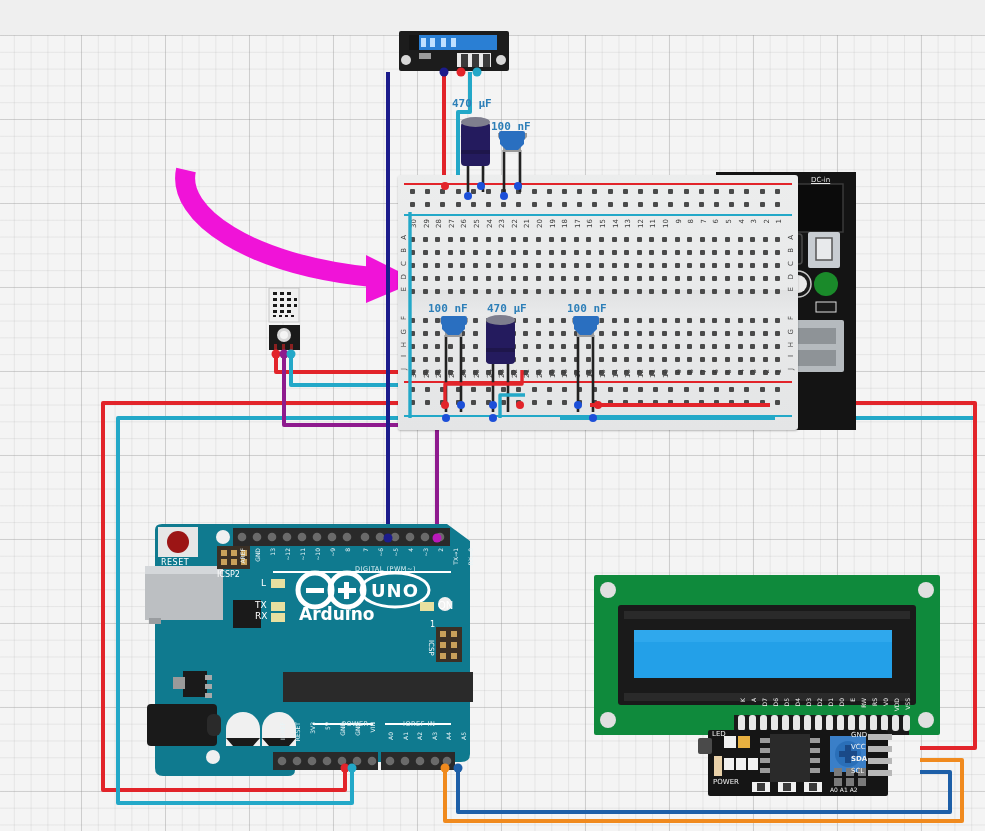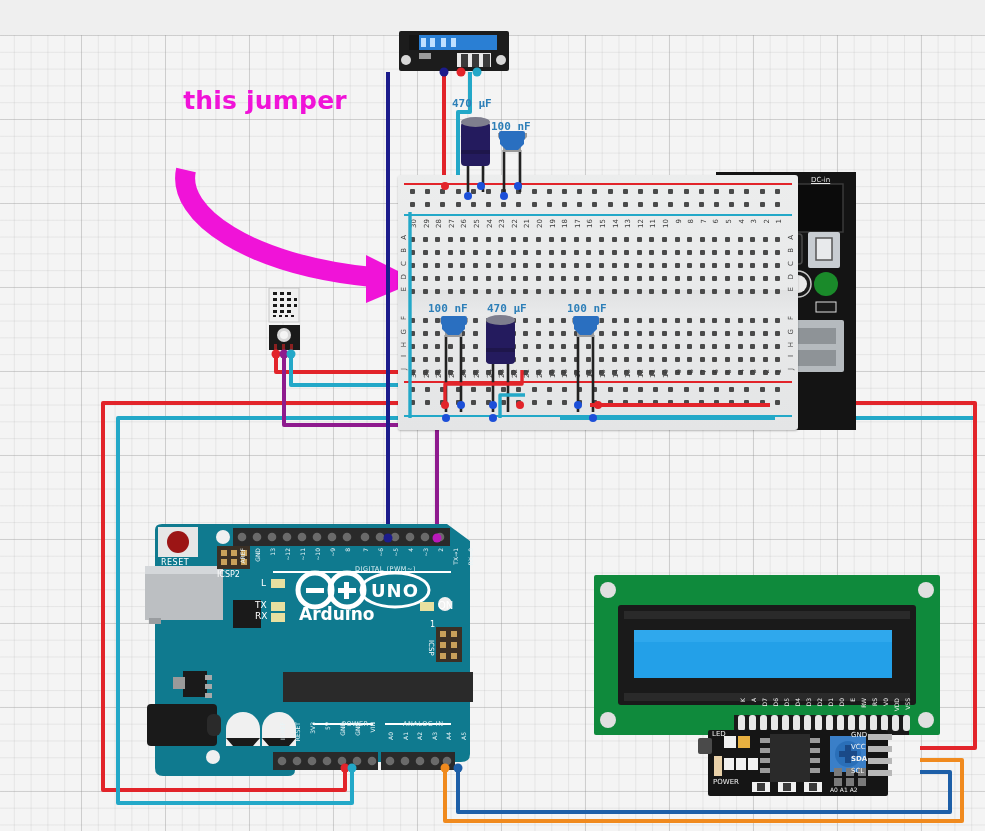--- a/index.html
+++ b/index.html
@@ -91,21 +91,20 @@
 
   <div class="topband"></div>
   <div class="grid"></div>
 
   <svg class="abs" style="left:0;top:0;width:985px;height:831px">
     <path d="M186,170 C176,215 250,265 372,277" stroke="#f013d8" stroke-width="20" fill="none" stroke-linecap="butt"></path>
     <polygon points="366,255 418,281 366,303" fill="#f013d8"></polygon>
   </svg>
 
   <div class="annot">
-    <div>this jumper</div>
   </div>
 
   <svg id="wires">
 
     <path d="M975,403 L103,403 L103,790 L345,790" stroke="#e2242a" stroke-width="4" fill="none" stroke-linejoin="round" stroke-linecap="round"></path>
 
     <path d="M975,418 L118,418 L118,803 L352,803" stroke="#23a8c8" stroke-width="4" fill="none" stroke-linejoin="round" stroke-linecap="round"></path>
 
     <path d="M276,352 L276,372 L600,372 L600,405" stroke="#e2242a" stroke-width="4" fill="none" stroke-linejoin="round"></path>
 
@@ -959,21 +958,21 @@
     <div class="unotxt" style="left:275px;top:96px;font-size:8px;">1</div>
     <div class="unotxt" style="left:106px;top:54px;font-size:9px;">L</div>
     <div class="unotxt" style="left:100px;top:76px;font-size:9px;">TX</div>
     <div class="unotxt" style="left:100px;top:87px;font-size:9px;">RX</div>
     <div class="unotxt" style="left:283px;top:76px;font-size:10px;">ON</div>
     <div class="unotxt" style="left:144px;top:80px;font-size:17px;font-weight:bold;">Arduino</div>
     <div class="unotxt" style="left:190px;top:84px;font-size:7px;">™</div>
     <div class="unotxt" style="left:216px;top:56px;font-size:18px;font-weight:bold;letter-spacing:1px;">UNO</div>
     <div class="sectlbl" style="left:200px;top:41px;">DIGITAL (PWM~)</div>
     <div class="sectlbl" style="left:187px;top:196px;">POWER</div>
-    <div class="sectlbl" style="left:248px;top:196px;">ANALOG IN</div>
+    <div class="sectlbl" style="left:248px;top:196px;">IOREF IN</div>
 
     <div id="dig-left-lbls">
         <div class="pinlbl" style="left: 84px; top: 24px;">AREF</div>
         <div class="pinlbl" style="left: 99px; top: 24px;">GND</div>
         <div class="pinlbl" style="left: 114px; top: 24px;">13</div>
         <div class="pinlbl" style="left: 129px; top: 24px;">~12</div>
         <div class="pinlbl" style="left: 144px; top: 24px;">~11</div>
         <div class="pinlbl" style="left: 159px; top: 24px;">~10</div>
         <div class="pinlbl" style="left: 174px; top: 24px;">~9</div>
         <div class="pinlbl" style="left: 189px; top: 24px;">8</div>

